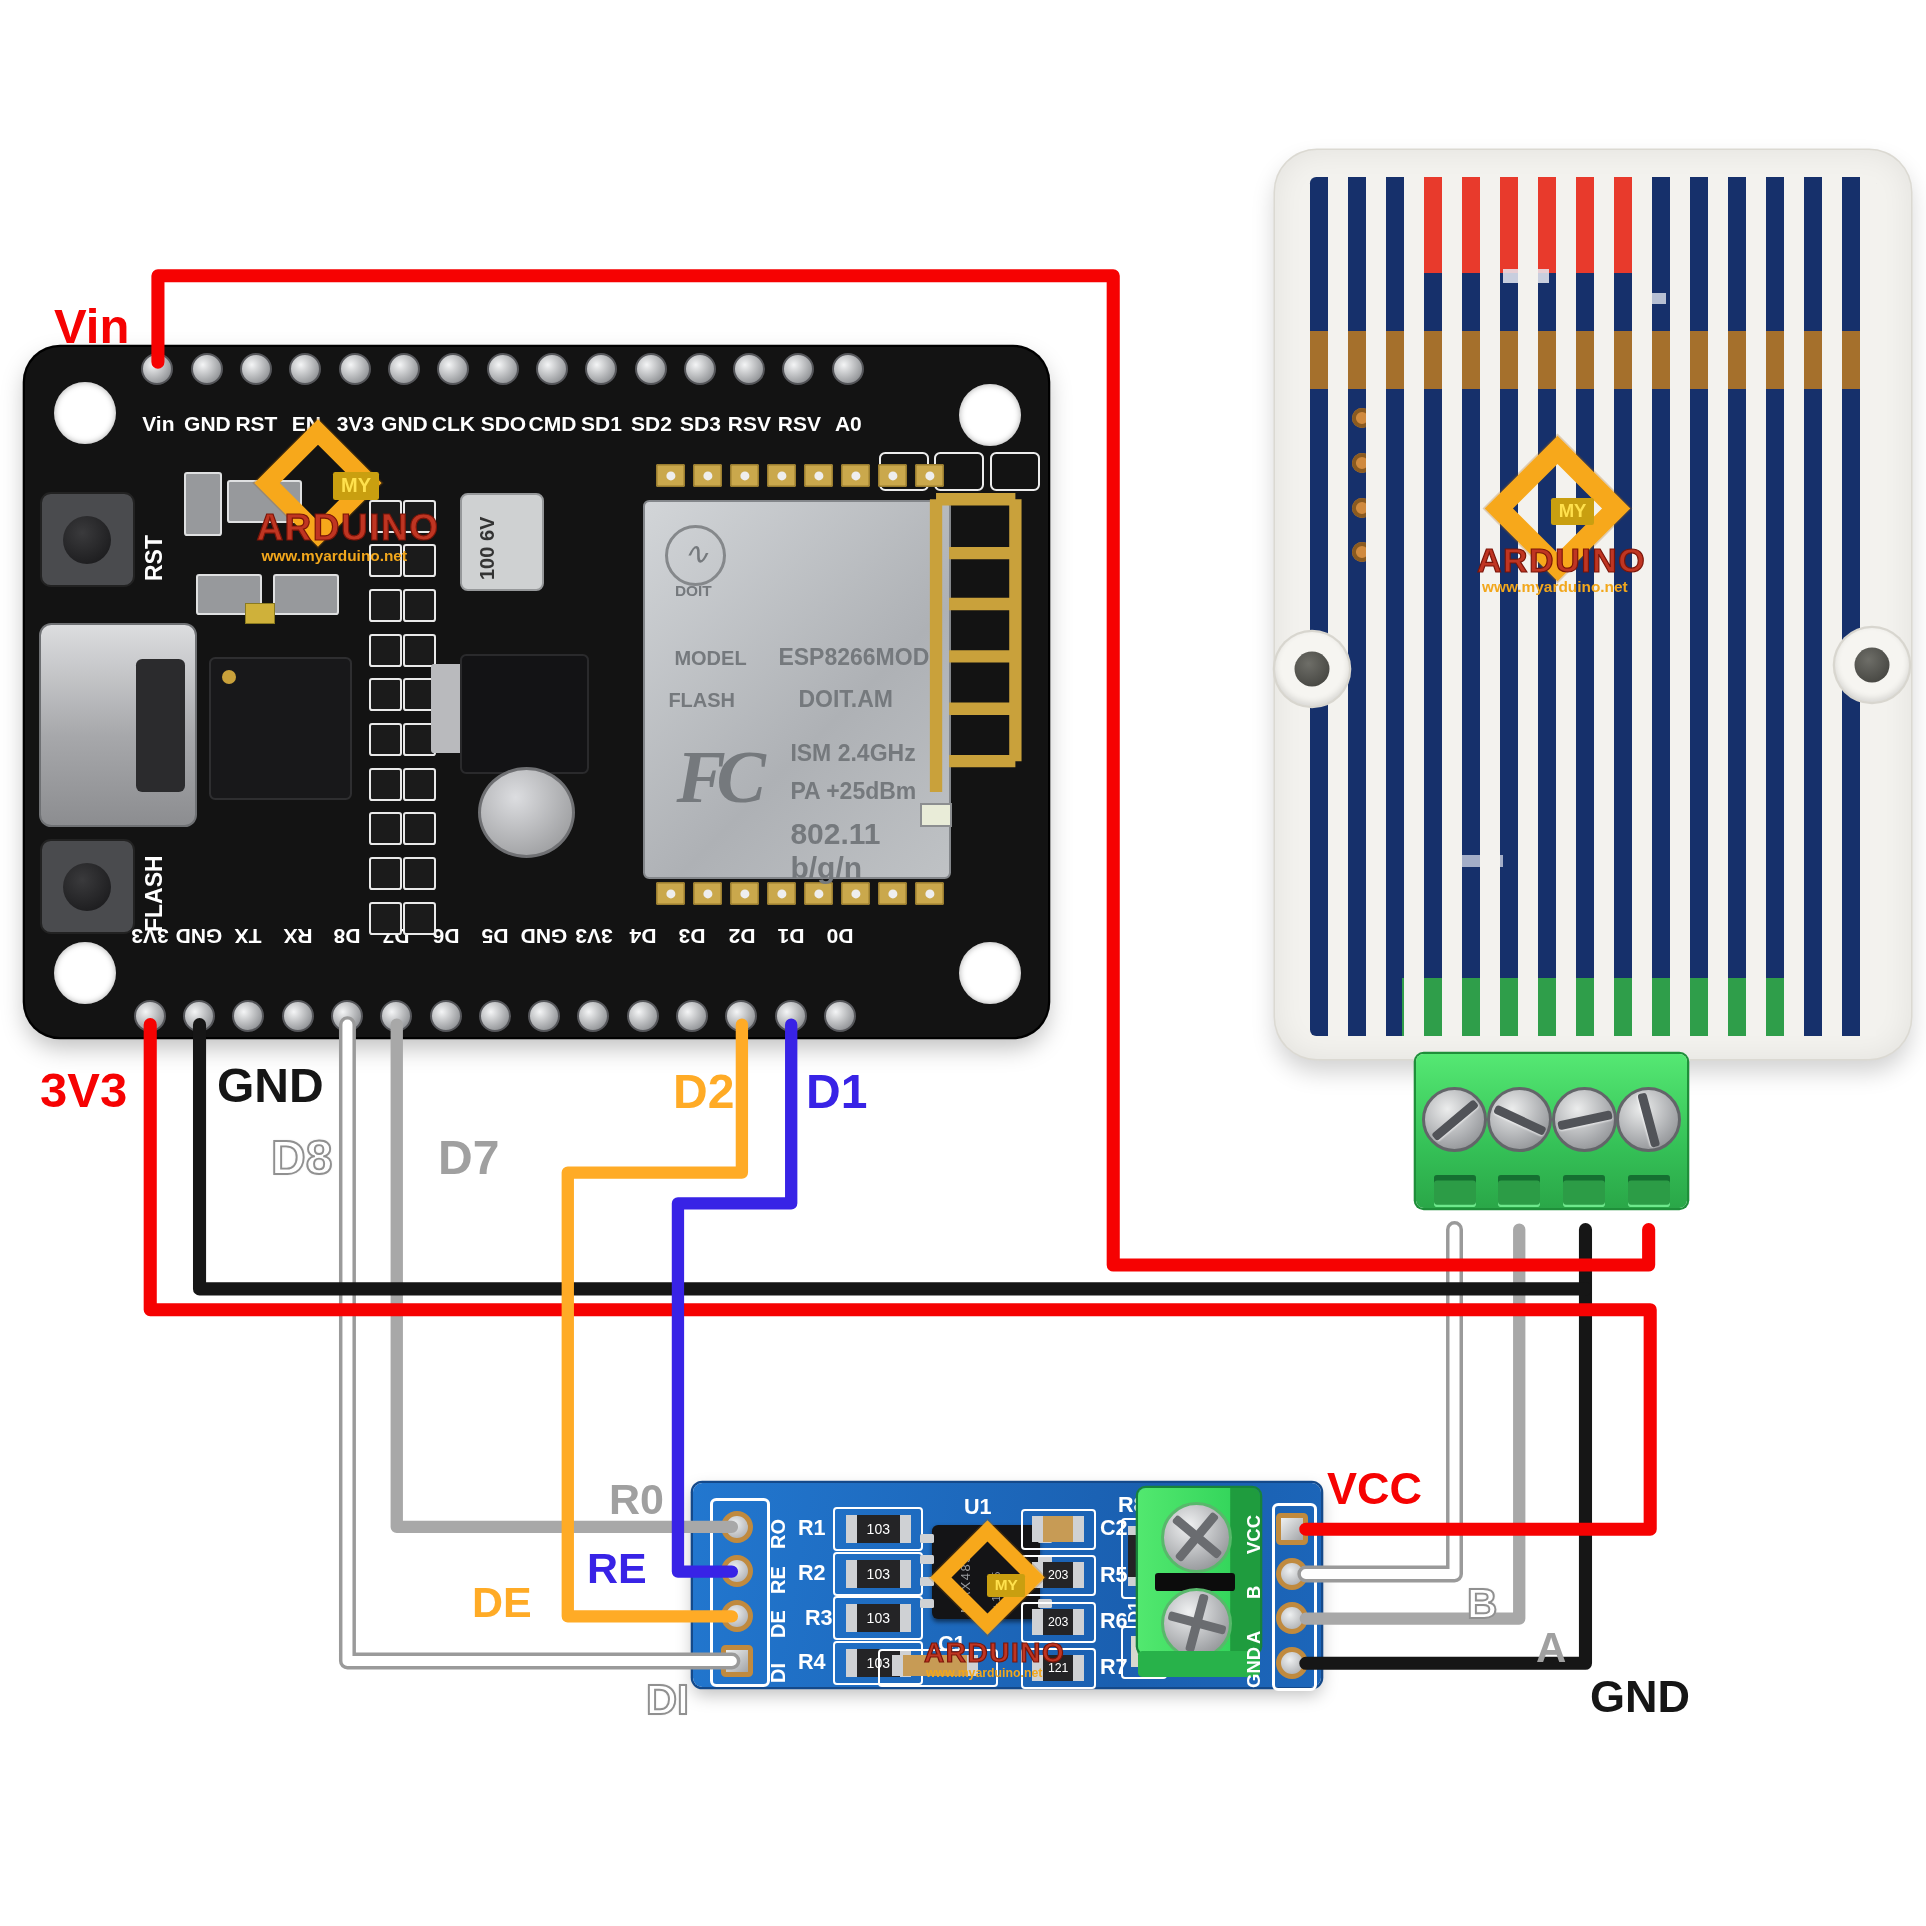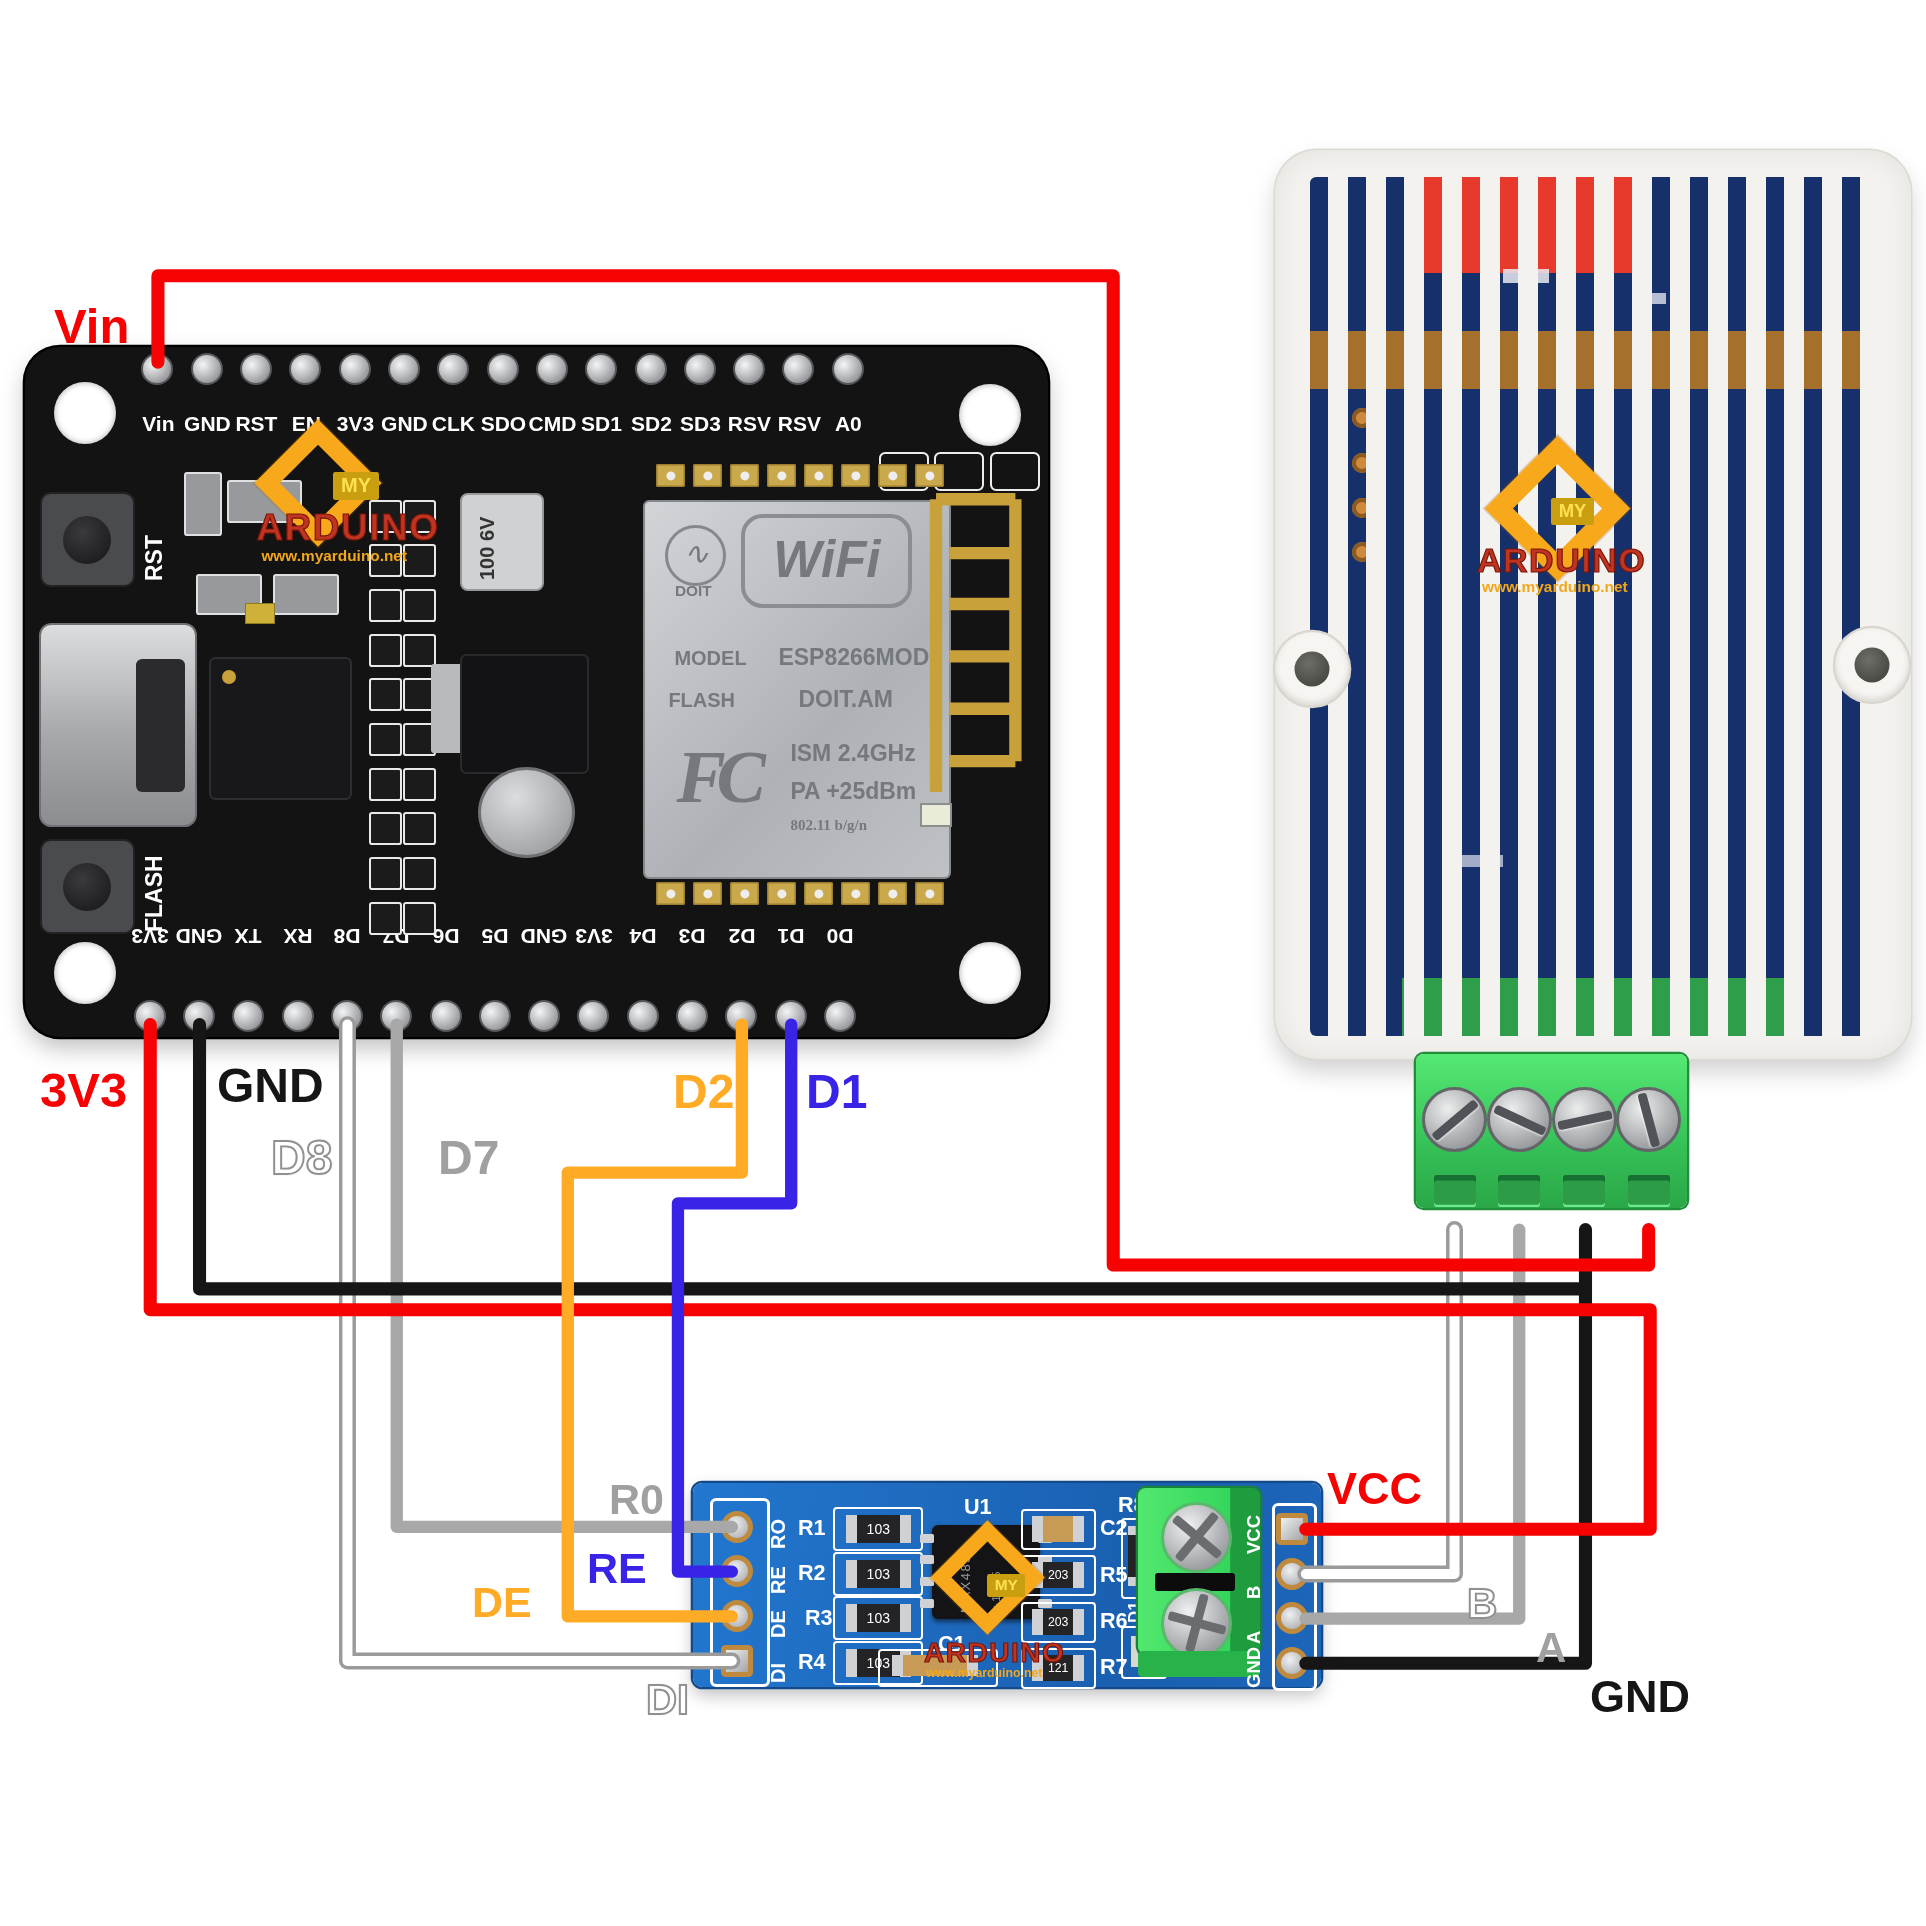--- a/index.html
+++ b/index.html
@@ -243,29 +243,28 @@
         <div class="gpad" style="left: 816px; top: 535px;"></div>
         <div class="gpad" style="left: 853px; top: 117px;"></div>
         <div class="gpad" style="left: 853px; top: 535px;"></div>
         <div class="gpad" style="left: 890px; top: 117px;"></div>
         <div class="gpad" style="left: 890px; top: 535px;"></div>
       </div>
     <div id="shield" class="abs">
       <div class="abs" style="left:20px;top:23px;width:55px;height:55px;border:3.9px solid #85888b;border-radius:50%;
            font-size:31px;text-align:center;line-height:51px;font-style:italic;">∿</div>
       <div class="abs" style="left:15.4px;top:80px;width:65px;text-align:center;font-size:15.4px;font-weight:bold;">DOIT</div>
-      <div id="wifibox">WiFi</div>
       <div class="sh-row" style="left:29px;top:129px;font-size:20px;">MODEL</div>
       <div class="sh-row" style="left:133px;top:126px;font-size:23px;">ESP8266MOD</div>
       <div class="sh-row" style="left:23px;top:171px;font-size:20px;">FLASH</div>
       <div class="sh-row" style="left:153px;top:168px;font-size:23px;">DOIT.AM</div>
       <div class="sh-row" style="left:31px;top:217px;font-size:74px;font-style:italic;letter-spacing:-9.2px;font-family:'Liberation Serif',serif;">FC</div>
       <div class="sh-row" style="left:145px;top:222px;font-size:23px;">ISM  2.4GHz</div>
       <div class="sh-row" style="left:145px;top:260px;font-size:23px;">PA  +25dBm</div>
-      <div class="sh-row" style="left:145px;top:299px;font-size:15px;font-family:Liberation Serif, serif;">802.11 b/g/n</div>
+      <div class="sh-row" style="left:145px;top:299px;font-size:30px;">802.11 b/g/n</div>
     </div>
     <div id="antenna-led" style="left:895px;top:456px;width:28px;height:20px;"></div>
 
     <div class="wm-d" style="left:248px;top:91px;width:54px;height:54px;"></div>
     <div class="wm-my" style="left:308px;top:125px;font-size:20px;">MY</div>
     <div class="wm-ard" style="left:231px;top:160px;font-size:37px;">ARDUINO</div>
     <div class="wm-url" style="left:236px;top:200px;font-size:15.4px;">www.myarduino.net</div>
   </div>
 
   <div id="sensor" class="abs">

